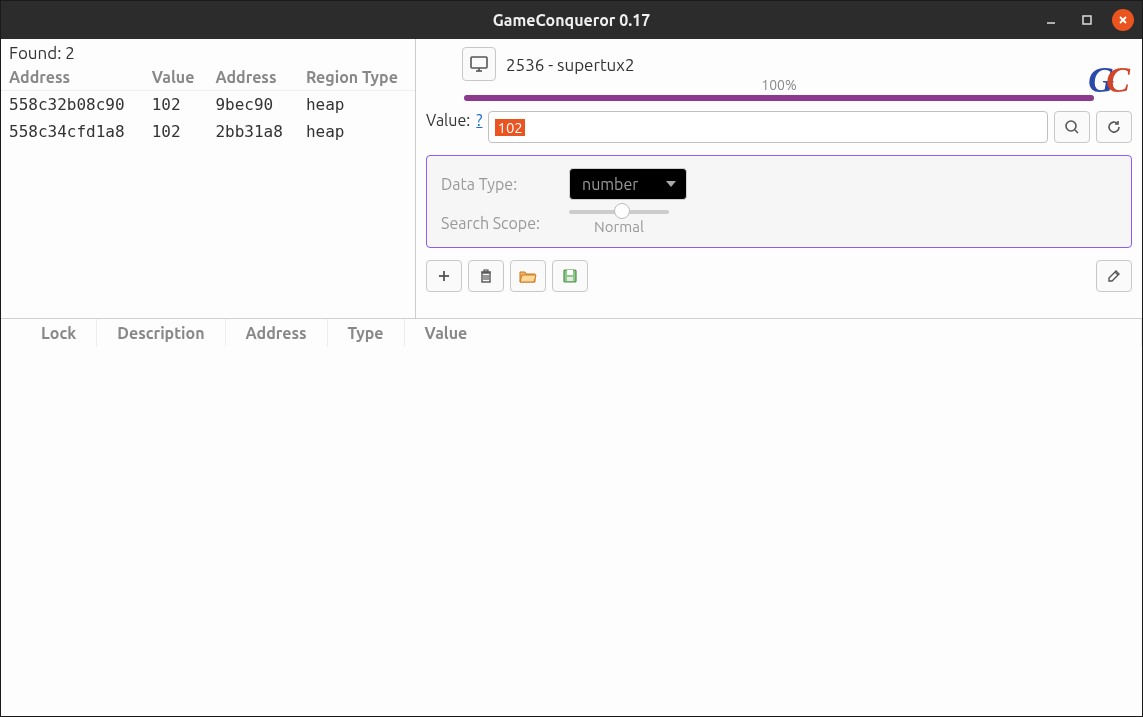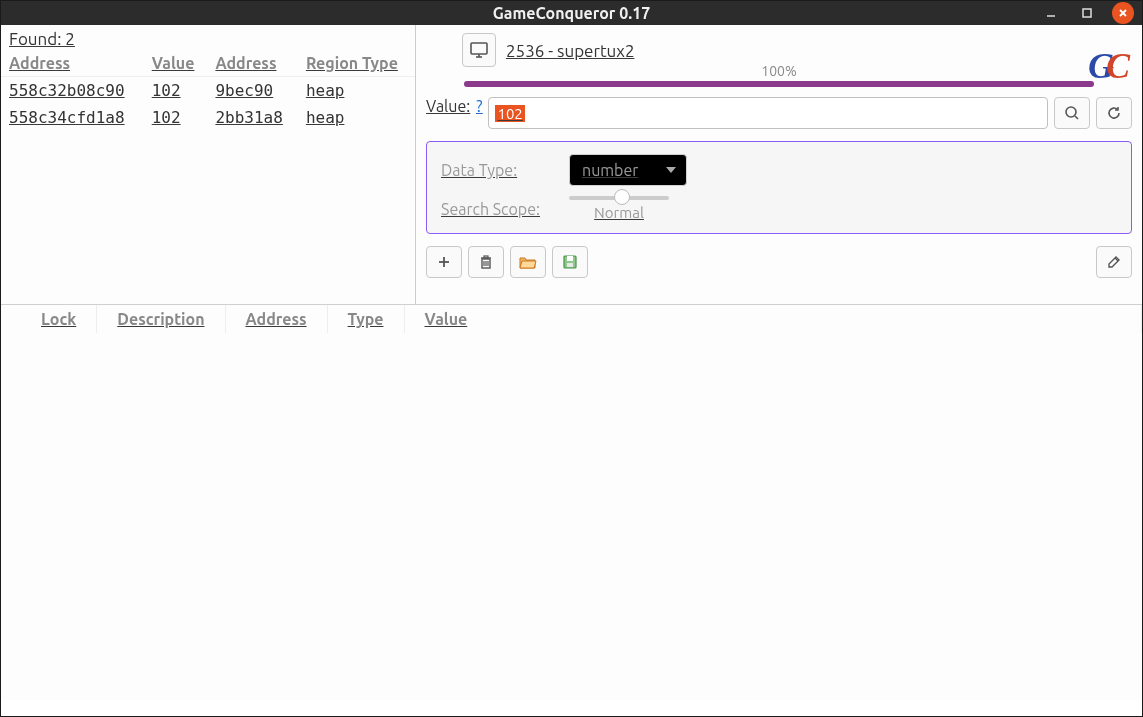--- a/index.html
+++ b/index.html
@@ -8,21 +8,21 @@
       font-size: 15px;
       color: #3a3a3a;
       background: #fff;
       width: 1143px;
       height: 717px;
       overflow: hidden;
       border: 1px solid #1a1a1a;
     }
     .titlebar {
       background: #2c2c2c;
-      height: 24px;
+      height: 38px;
       display: flex;
       align-items: center;
       justify-content: center;
       position: relative;
       color: #f0f0f0;
     }
     .titlebar-title { font-weight: 600; font-size: 16px; }
     .window-controls {
       position: absolute;
       right: 8px;
@@ -40,21 +40,20 @@
       background: #e95420;
       border-radius: 50%;
       width: 22px; height: 22px;
       color: #fff;
     }
     .app-body {
       display: flex;
       flex-direction: column;
       height: calc(100% - 40px);
       background: #fdfdfd;
-      text-decoration: underline;
     }
     .top-row {
       display: flex;
       height: 280px;
       border-bottom: 1px solid #d0d0d0;
     }
     .left-pane {
       width: 415px;
       border-right: 1px solid #ccc;
       display: flex;

